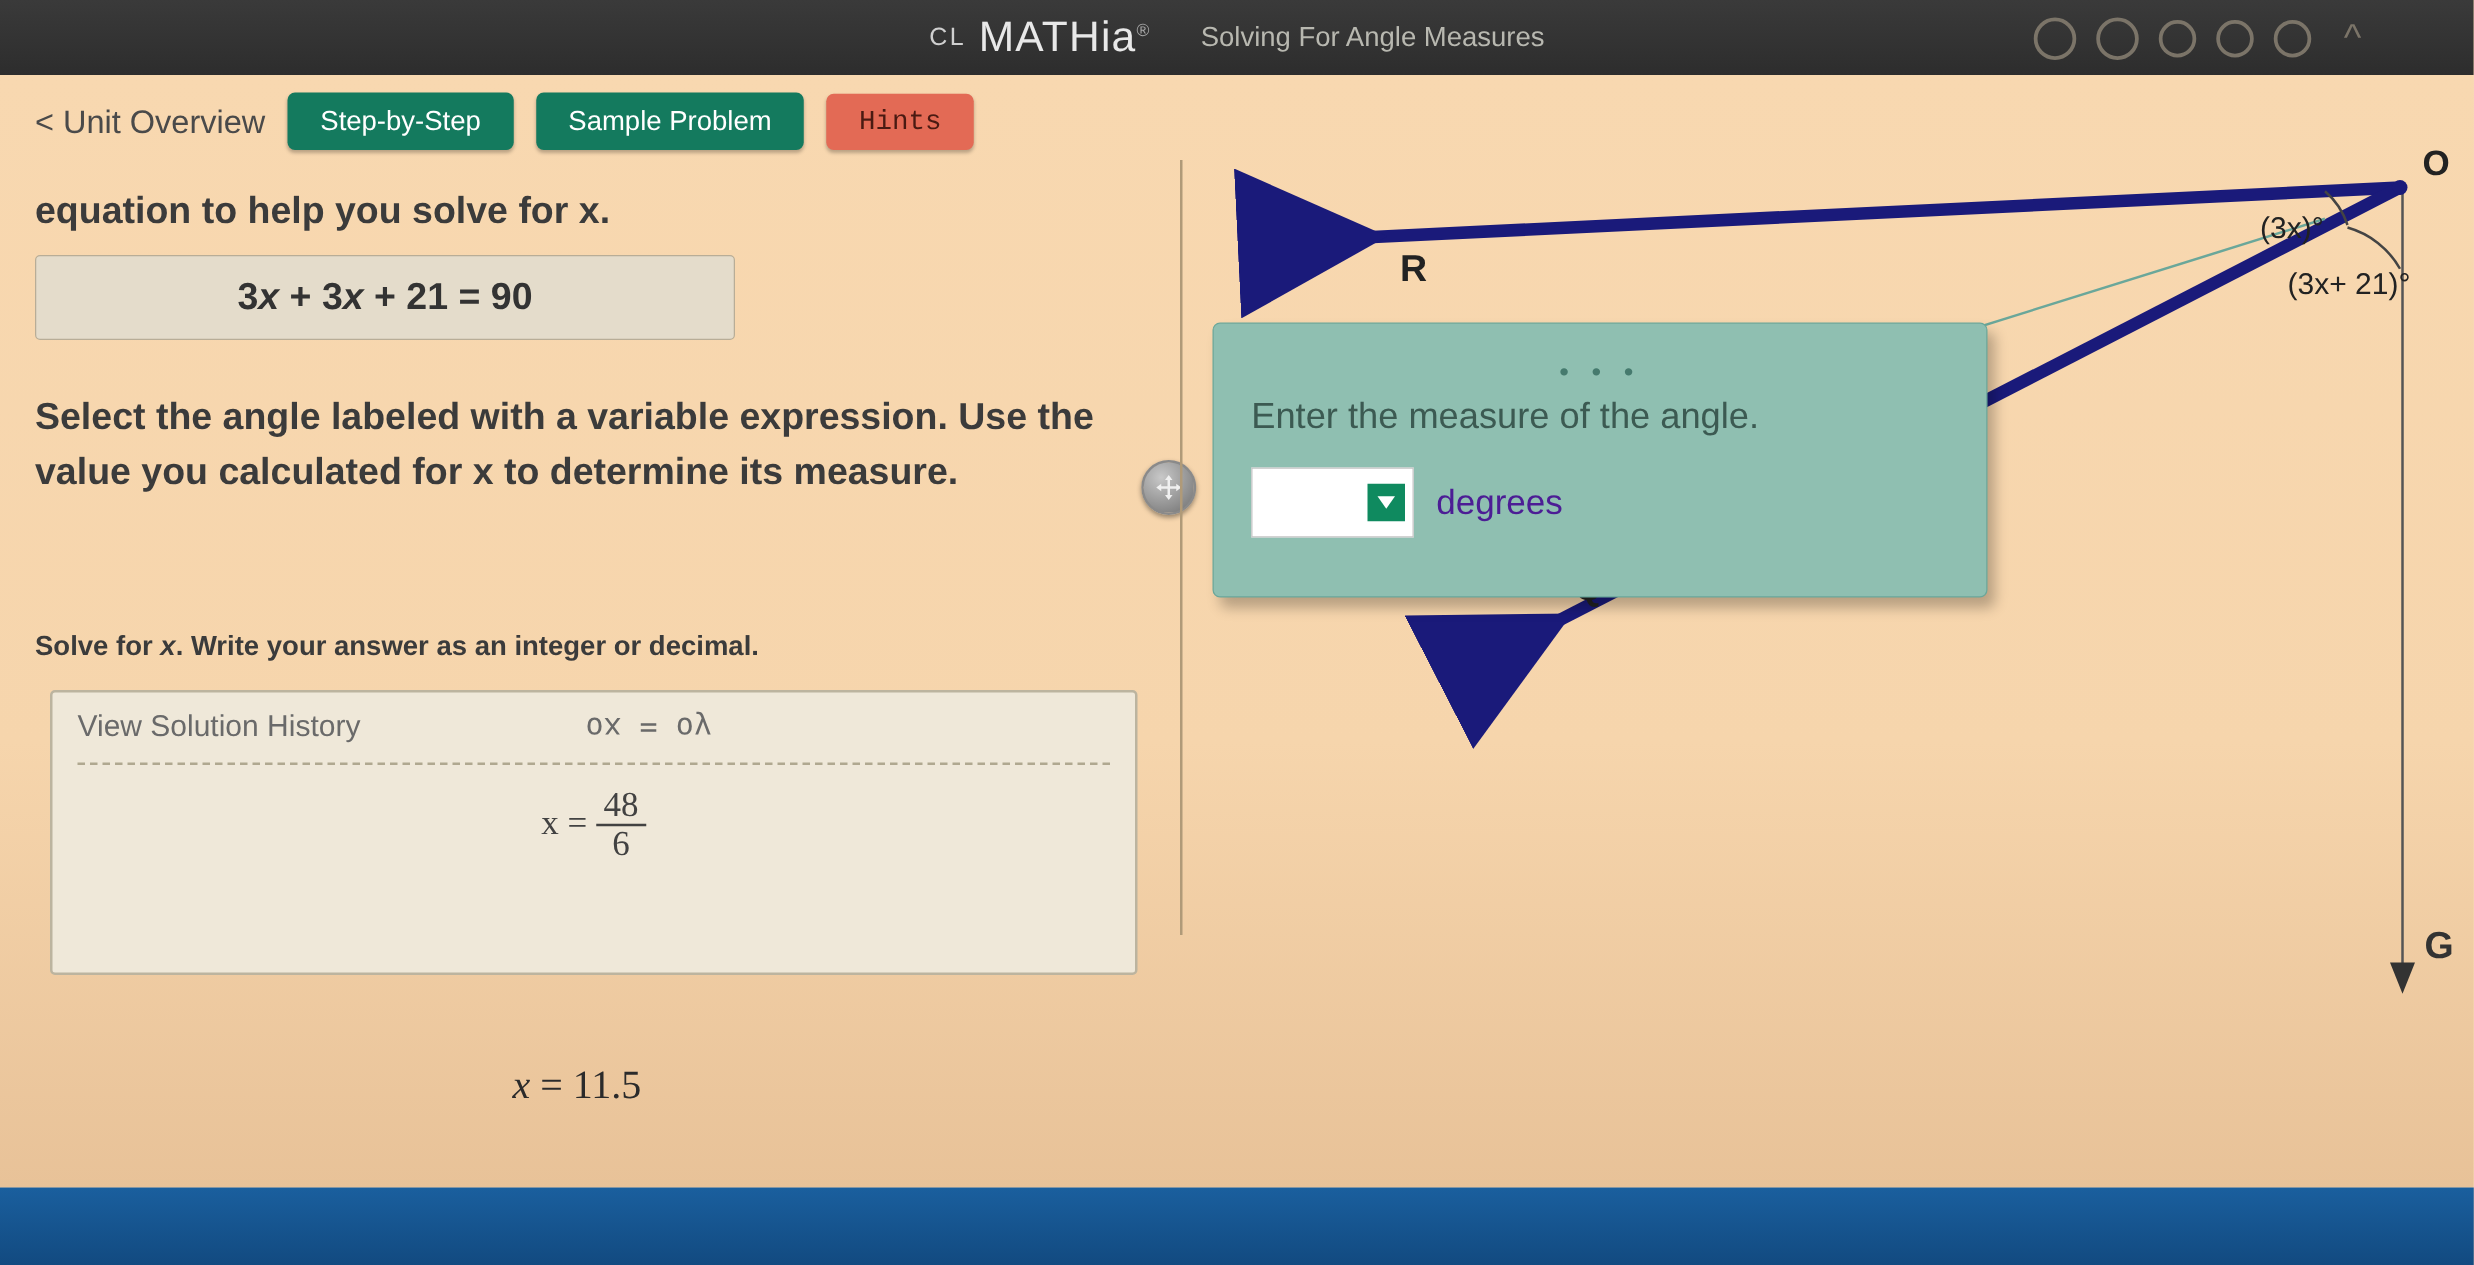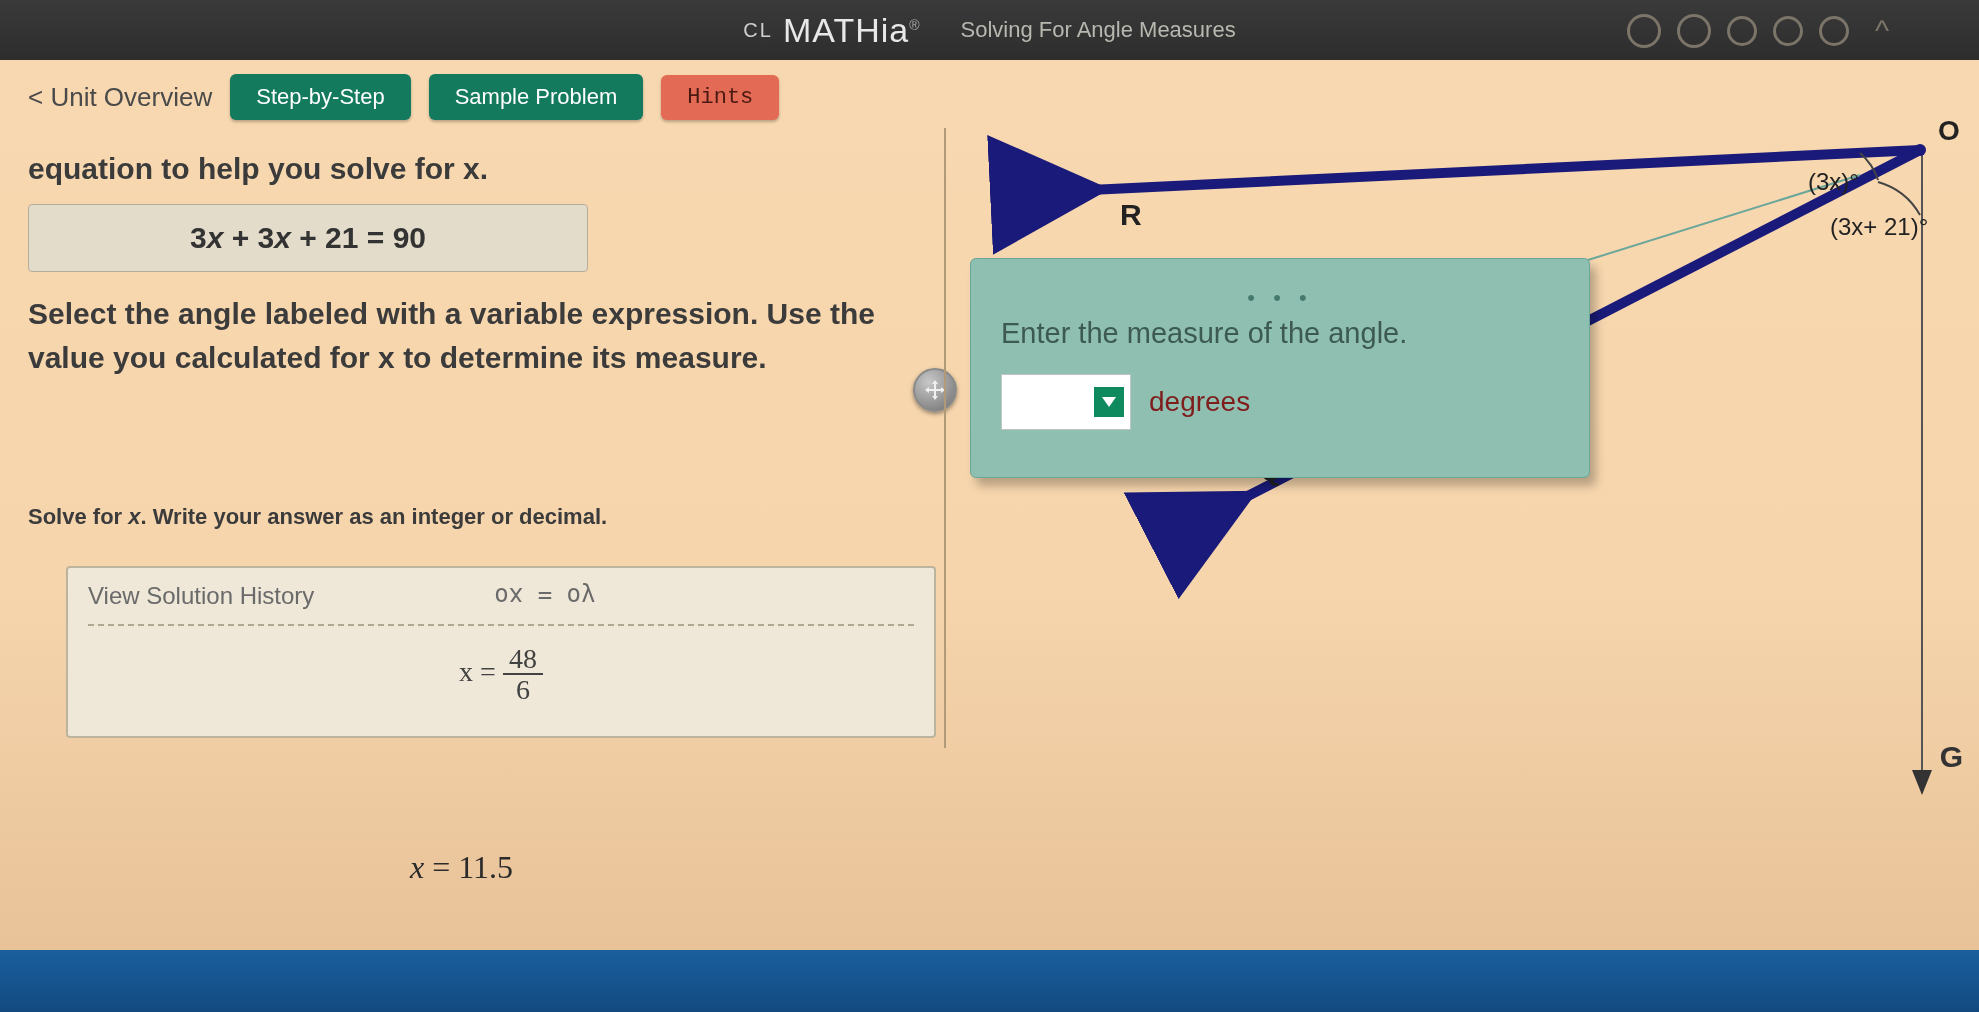--- a/index.html
+++ b/index.html
@@ -51,40 +51,39 @@
   .pill.red   { background:#e36a55; color:#4a1a12;font-family:Liberation Mono, monospace;}
 
   
   .leftpane {
     position:absolute; left:28px; top:92px; width:910px;
   }
   .instr1 { font-size:30px; font-weight:700; color:#3b3b3b; margin-bottom:18px;}
   .eqbox {
     width: 560px; padding: 16px 0; text-align:center;
     background:#e4dccb; border:1px solid #b8ad97; border-radius:4px;
-    font-size:30px; font-weight:700; color:#333; margin-bottom:20px;
+    font-size:30px; font-weight:700; color:#333; margin-bottom:40px;
   }
   .eqbox .xvar { font-style: italic; }
   .instr2 { font-size:30px; font-weight:700; color:#3b3b3b; line-height:1.45; }
 
   .dragdot {
     position:absolute; left:913px; top:308px; width:44px; height:44px;
     border-radius:50%; background:radial-gradient(circle at 35% 30%,#c8c8c8,#6f6f6f);
     border:2px solid #8a8a8a; display:flex; align-items:center; justify-content:center;
     color:#fff; font-size:26px; box-shadow:0 2px 4px rgba(0,0,0,.4);
   }
 
   .instr3 { position:absolute; left:28px; top:444px; font-size:22px; font-weight:700; color:#3b3b3b;}
   .instr3 .xvar{ font-style: italic;}
 
   .histbox {
-    position:absolute; left:66px; top:492px; width:870px; height:172px;
+    position:absolute; left:40px; top:492px; width:870px; height:228px;
     background:#efe8d9; border:2px solid #bcb49f; border-radius:4px;
     padding: 14px 20px;
-    margin-top: 14px;
   }
   .histbox .tab { font-size:24px; color:#6a6a6a; border-bottom:2px dashed #b0a890; padding-bottom:14px; display:flex; gap:180px;}
   .histbox .eqline { text-align:center; font-size:28px; color:#424242; margin-top:18px; font-family: 'Times New Roman', serif;}
   .frac { display:inline-block; text-align:center; vertical-align:middle; line-height:1.05;}
   .frac .n { display:block; border-bottom:2px solid #424242; padding:0 6px;}
   .frac .d { display:block; padding:0 6px;}
 
   
   .vdiv { position:absolute; left:944px; top:68px; width:2px; height:620px; background:#b09a78;}
 
@@ -103,21 +102,21 @@
   .tip .t1 { font-size:29px; color:#3c5a52; margin-bottom:24px;}
   .tip .inputrow { display:flex; align-items:center; gap:18px;}
   .tip .combo {
     width:130px; height:56px; background:#fff; border:1px solid #c3c3c3;
     display:flex; align-items:center; justify-content:flex-end; padding-right:6px;
   }
   .tip .dd {
     width:30px; height:30px; background:#0f8a5f; display:flex; align-items:center; justify-content:center;
   }
   .tip .dd::after{ content:""; border-left:7px solid transparent; border-right:7px solid transparent; border-top:10px solid #fff;}
-  .tip .unit { font-size:28px; color:#7f1d1d;}
+  .tip .unit { font-size:28px; color:#4c1d95;}
 
   
   .resultbar {
     position:absolute; left:0; bottom:0; width:1979px; height:62px;
     background:linear-gradient(#1a5f9e,#124a80);
   }
   .result-eq {
     position:absolute; left:410px; bottom:64px; font-size:32px; font-weight:500;
     font-family:'Times New Roman', serif; color:#2b2b2b;
   }

